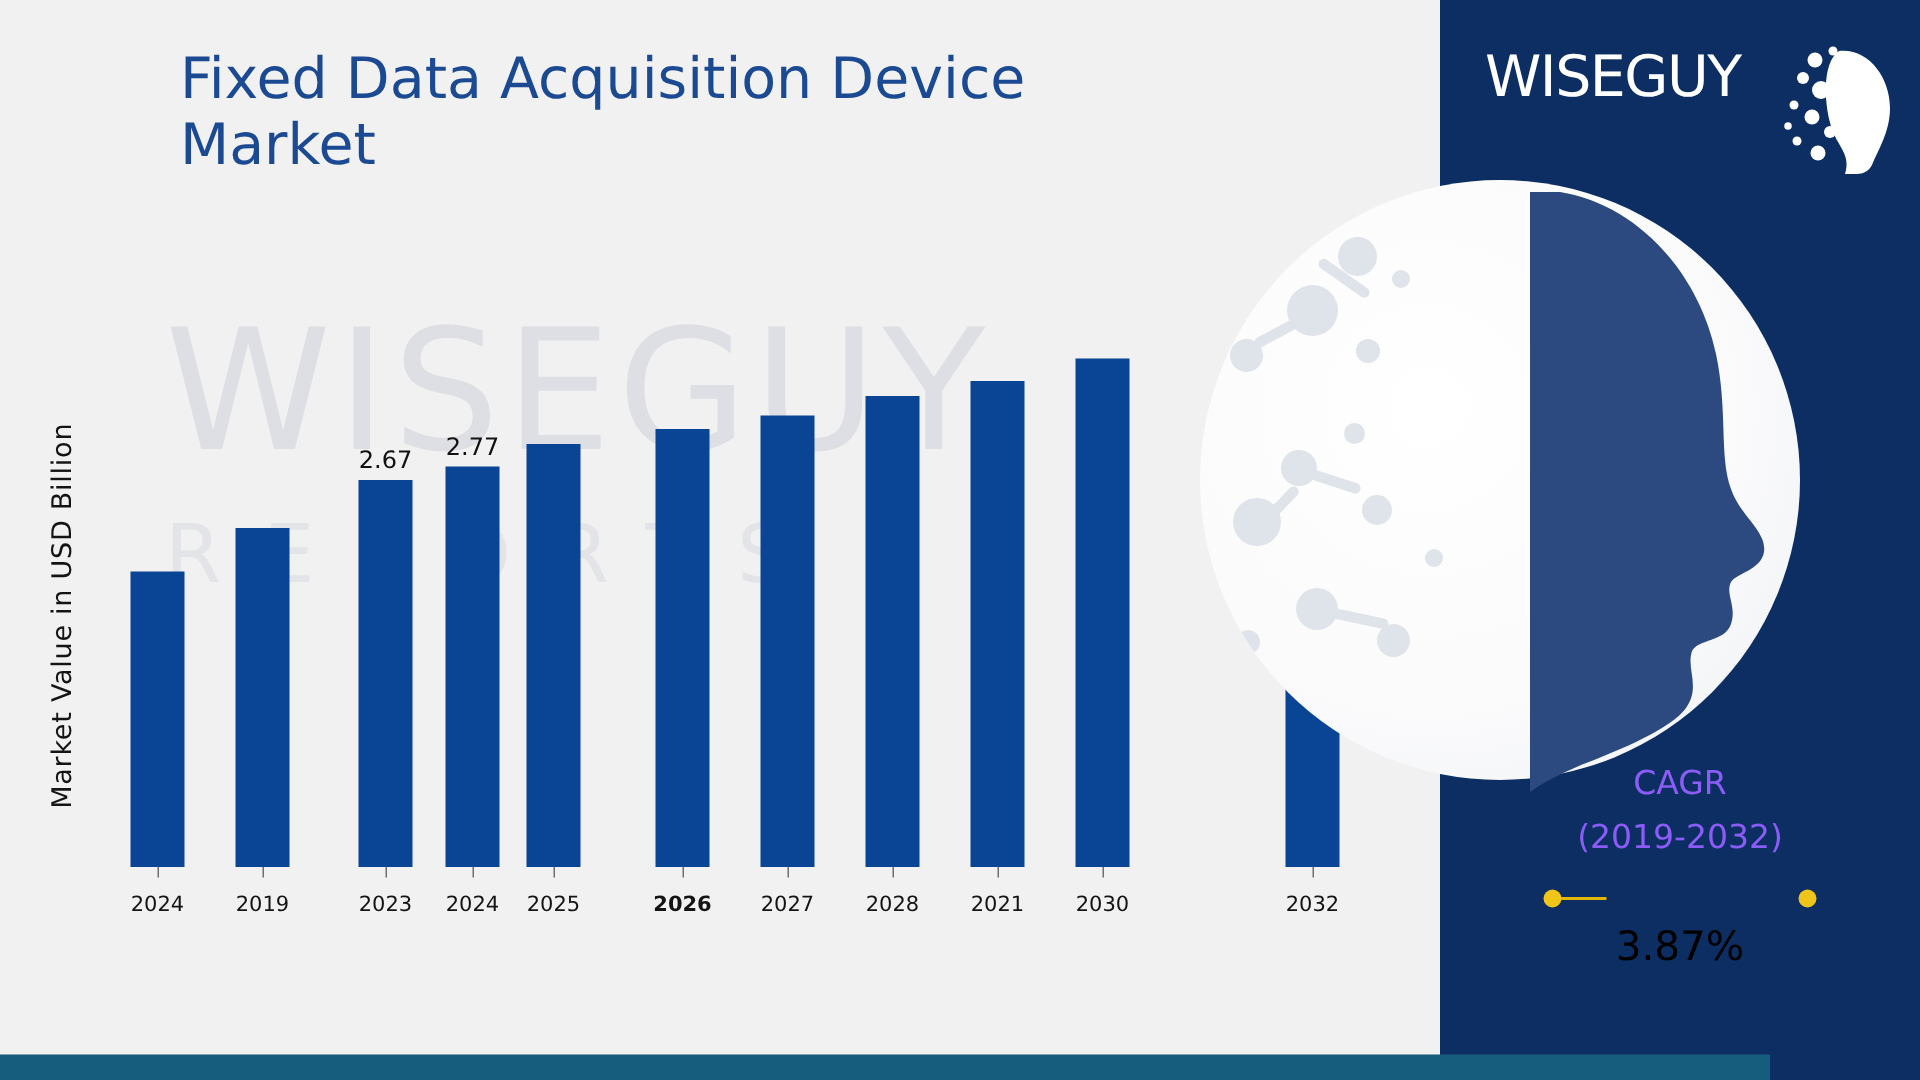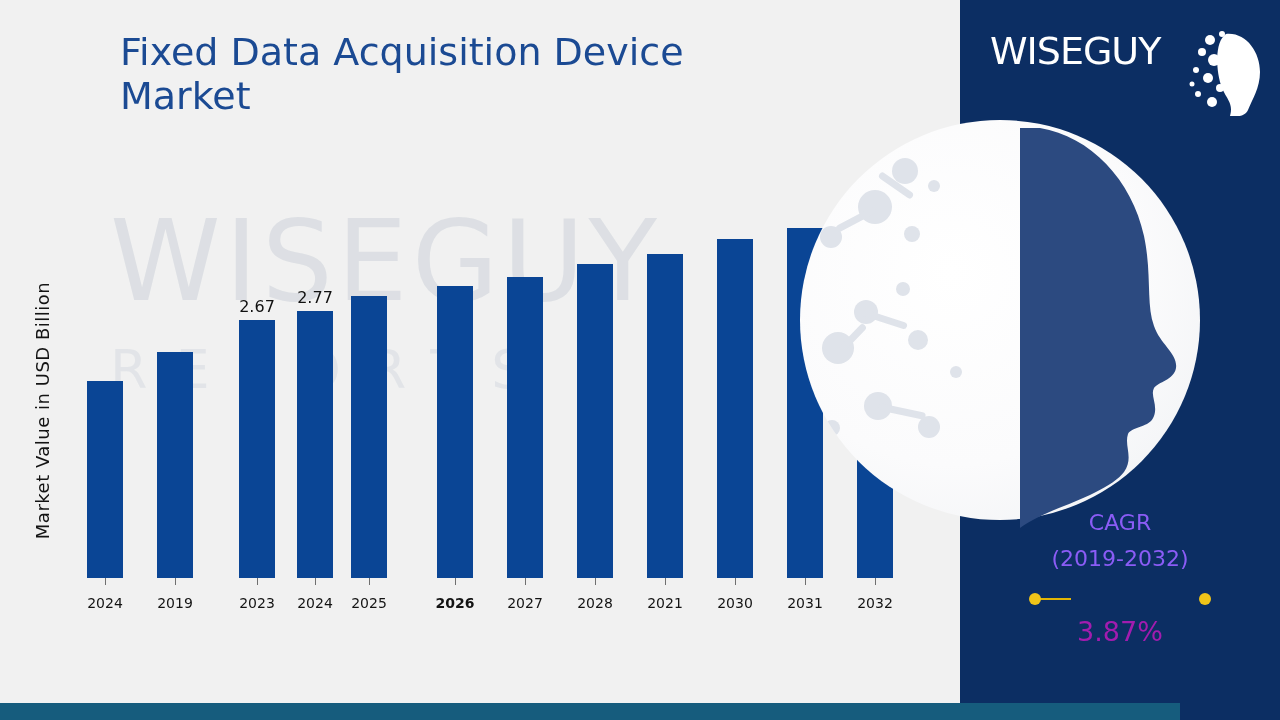--- a/index.html
+++ b/index.html
@@ -128,21 +128,21 @@
     position: absolute; left: 6px; right: 6px; top: 5px;
     height: 2px; background: #e3b505;
   }
   .cagr-rule .dot {
     position: absolute; top: 0; width: 12px; height: 12px;
     border-radius: 50%; background: #f0c419;
   }
   .cagr-rule .dot.l { left: 0; }
   .cagr-rule .dot.r { right: 0; }
   .cagr-value {
-    color: #a21caf;
+    color: #000000;
     font-size: 27px;
     line-height: 34px;
   }
 
   
   .bottom-strip {
     position: absolute;
     left: 0;
     bottom: 0;
     width: 1180px;
@@ -314,25 +314,20 @@
         </div>
         <div class="bar-slot" style="left: 560px; width: 70px;">
           <div class="bar" title="2029: 3.36" style="height: 324px; left: 17px; background: rgb(10, 69, 149);"></div>
           <div class="tick" style="left: 35px;"></div>
           <div class="xtick-label" style="width: 70px;">2021</div>
         </div>
         <div class="bar-slot" style="left: 630px; width: 70px;">
           <div class="bar" title="2030: 3.51" style="height: 339px; left: 17px; background: rgb(10, 69, 149);"></div>
           <div class="tick" style="left: 35px;"></div>
           <div class="xtick-label" style="width: 70px;">2030</div>
-        </div>
-        <div class="bar-slot" style="left: 700px; width: 70px;">
-          <div class="bar" title="2031: 3.63" style="height: 350px; left: 17px; background: rgb(10, 69, 149);"></div>
-          <div class="tick" style="left: 35px;"></div>
-          <div class="xtick-label" style="width: 70px;">2031</div>
         </div>
         <div class="bar-slot" style="left: 770px; width: 70px;">
           <div class="bar" title="2032: 3.75" style="height: 362px; left: 17px; background: rgb(10, 69, 149);"></div>
           <div class="bar-label" style="bottom: 366px; width: 70px;">3.75</div>
           <div class="tick" style="left: 35px;"></div>
           <div class="xtick-label" style="width: 70px;">2032</div>
         </div>
       </div>
   </div>
 

